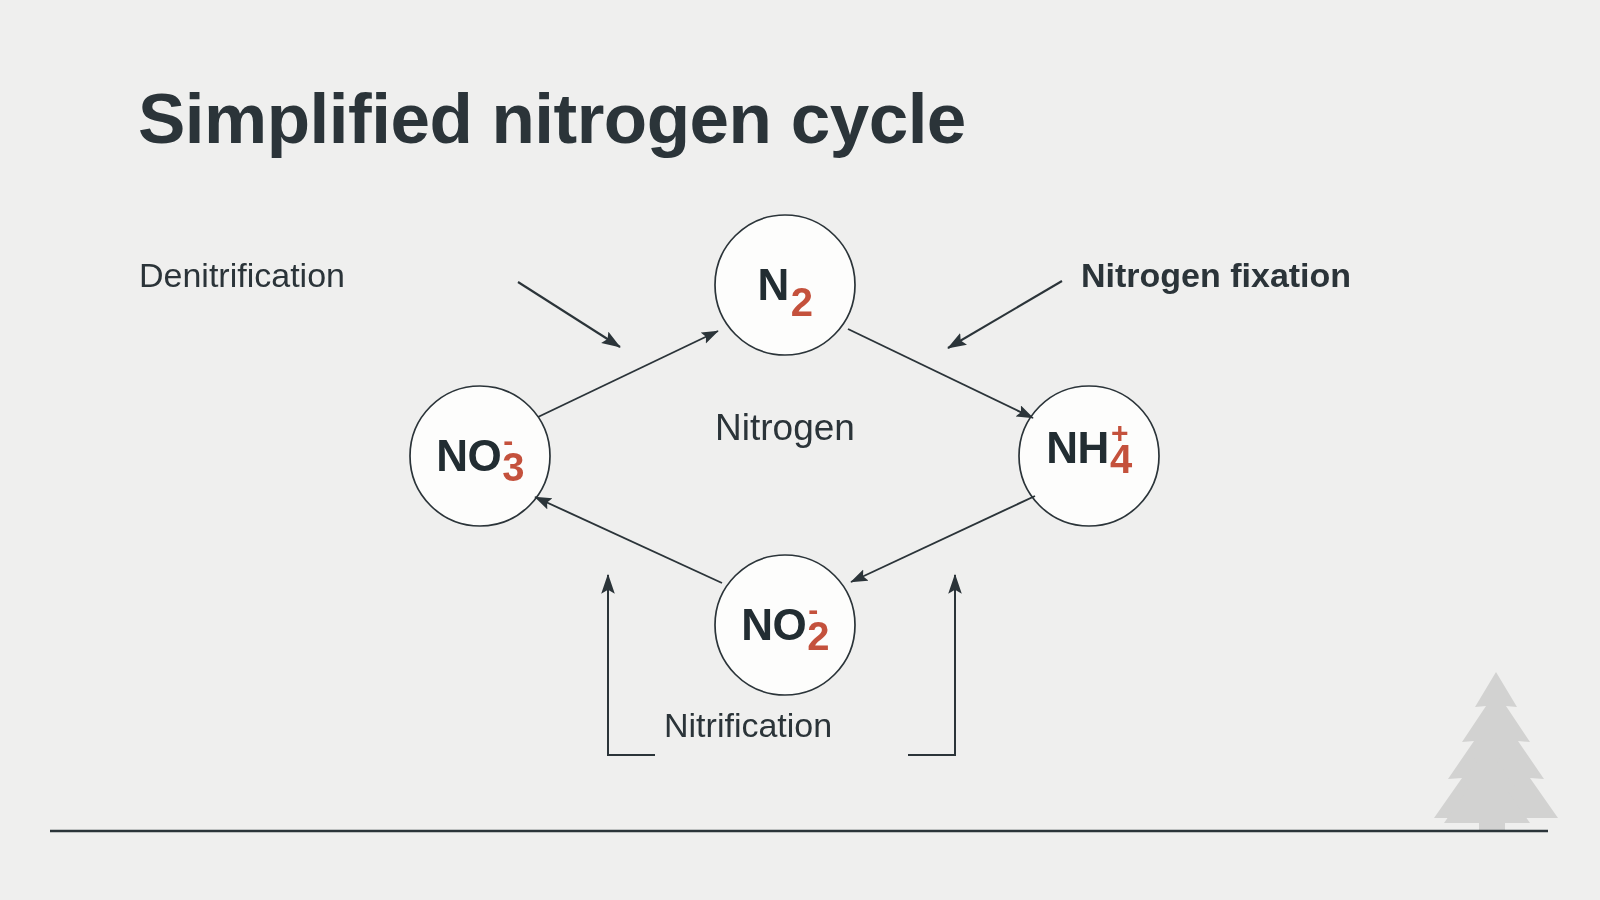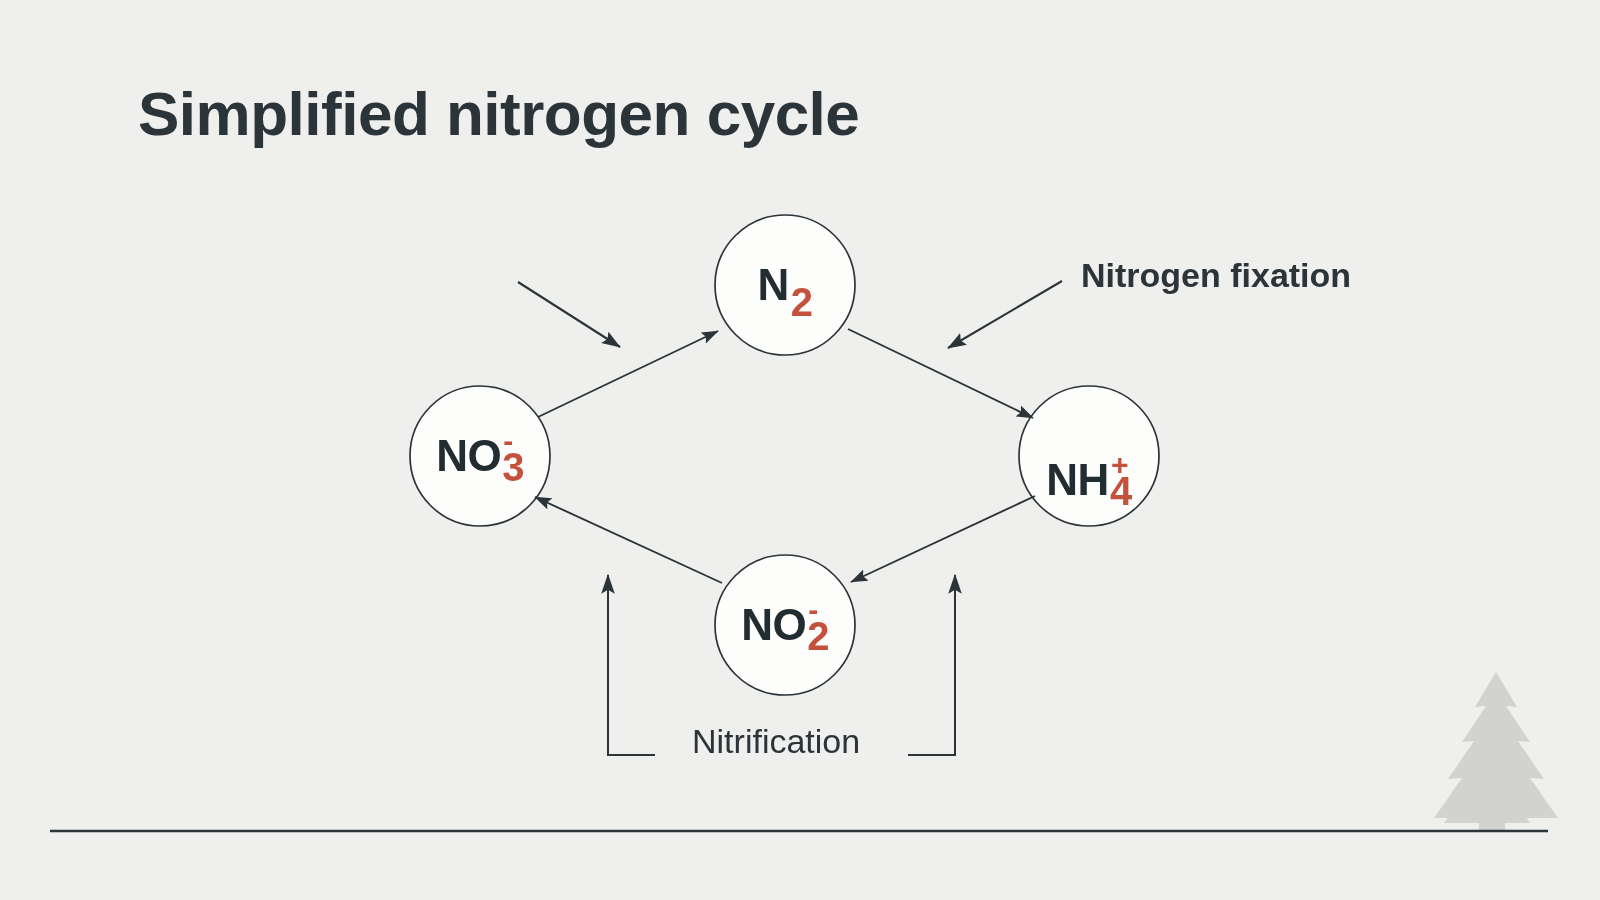--- a/index.html
+++ b/index.html
@@ -14,21 +14,21 @@
     position: relative;
     width: 1600px;
     height: 900px;
     background: #efefee;
     overflow: hidden;
   }
   #title {
     position: absolute;
     left: 138px;
     top: 78px;
-    font-size: 62px;
+    font-size: 71px;
     font-weight: bold;
     color: #2b3439;
     letter-spacing: -0.5px;
     white-space: nowrap;
   }
   .diagram-svg {
     position: absolute;
     left: 0;
     top: 0;
     width: 1600px;
@@ -149,37 +149,39 @@
   </div>
 
   <div class="node-label node-main" style="left:410px; top:426px; width:140px; height:60px;">
     <span>NO</span>
       <span class="charge-stack">
         <span class="charge-sup">-</span>
         <span class="charge-sub">3</span>
       </span>
   </div>
 
-  <div class="node-label node-main" style="left:1019px; top:450px; width:140px; height:60px;">
+  <div class="node-label node-main" style="left:1019px; top:418px; width:140px; height:60px;">
     <span>NH</span>
       <span class="charge-stack">
         <span class="charge-sup">+</span>
         <span class="charge-sub">4</span>
       </span>
   </div>
 
   <div class="node-label node-main" style="left:715px; top:595px; width:140px; height:60px;">
     <span>NO</span>
       <span class="charge-stack">
         <span class="charge-sup">-</span>
         <span class="charge-sub">2</span>
       </span>
   </div>
 
+  <div class="flow-label" style="left:139px; top:256px;">Denitrification</div>
 
   <div class="flow-label" style="left:1081px; top:256px;font-weight:bold;">Nitrogen fixation</div>
 
-  <div class="flow-label" style="left:664px; top:722px;margin-left:28px;">Nitrification</div>
+  <div class="flow-label" style="left:664px; top:706px;">Nitrification</div>
 
   <div class="center-label" style="left:625px; top:398px;">
+    <div>Nitrogen</div>
   </div>
 
 </div>
 
 </body></html>

